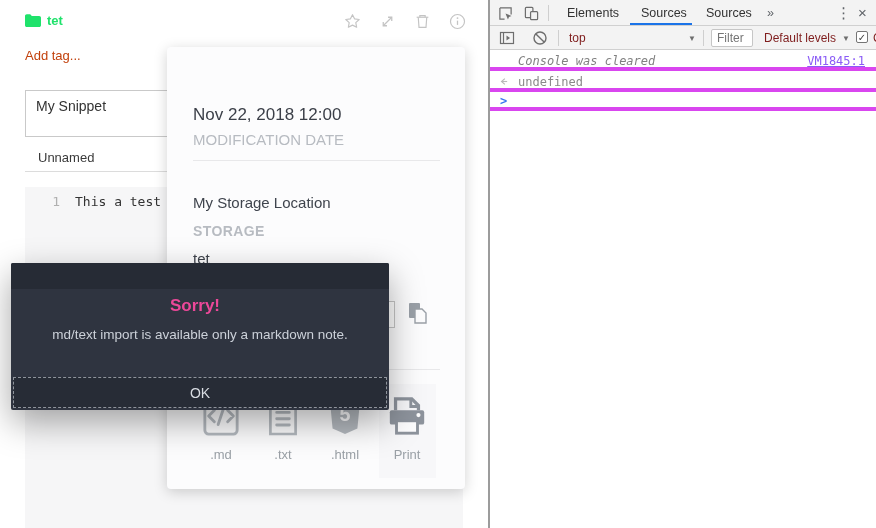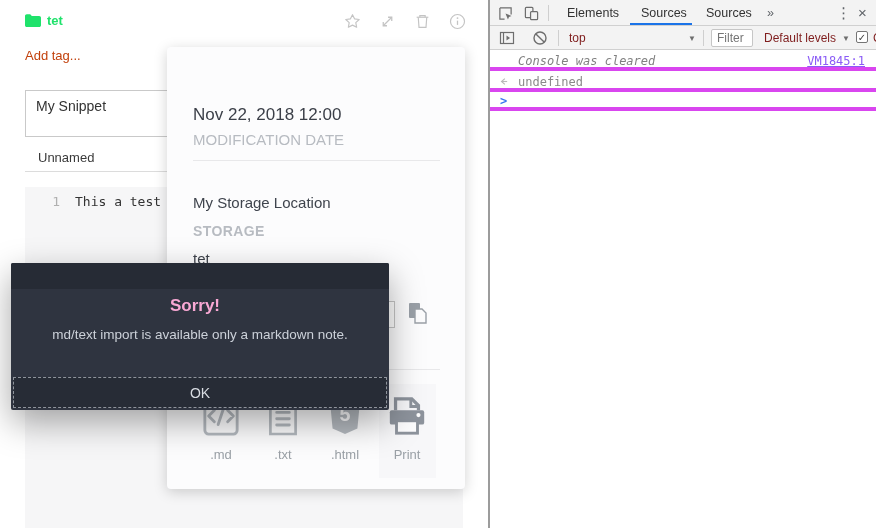--- a/index.html
+++ b/index.html
@@ -31,21 +31,21 @@
   .note-id-box { position:absolute; left:26px; top:254px; width:202px; height:27px; border:1px solid #c6c6c6; background:#fff; font-size:13px; color:#555; text-align:right; padding:0 6px; font-family:"Liberation Sans",sans-serif; outline:none; }
   .copy-btn { position:absolute; left:241px; top:255px; width:20px; height:24px; color:#9aa0a7; cursor:pointer; }
   .print-tile { position:absolute; left:212px; top:337px; width:57px; height:94px; background:#f7f7f9; }
   .export-item { position:absolute; top:348px; width:56px; text-align:center; color:#b4b9bf; cursor:pointer; }
   .export-item .elab { display:block; margin-top:6px; font-size:13px; color:#9aa0a6; }
   .export-item.print { color:#8d939c; }
 
   
   .modal { position:absolute; left:11px; top:263px; width:378px; height:147px; background:#2f3440; border-radius:2px; box-shadow:0 12px 34px rgba(0,0,0,.35); z-index:30; }
   .modal-head { position:absolute; left:0; top:0; right:0; height:26px; background:#262b35; border-radius:2px 2px 0 0; }
-  .modal-title { position:absolute; top:33px; left:0; right:10px; text-align:center; color:#f9a8d4; font-size:17px; font-weight:bold; }
+  .modal-title { position:absolute; top:33px; left:0; right:10px; text-align:center; color:#ec4899; font-size:17px; font-weight:bold; }
   .modal-msg { position:absolute; top:64px; left:0; right:0; text-align:center; color:#ccd1d9; font-size:13.5px; }
   .modal-ok { position:absolute; left:2px; right:2px; bottom:2px; height:31px; background:#272c36; border:1px dashed #8f949c; color:#d8dce2; font-size:14px; font-family:"Liberation Sans",sans-serif; cursor:pointer; }
 
   
   .devtools { position:absolute; left:488px; top:0; width:388px; height:528px; background:#fff; border-left:2px solid #9c9c9c; font-size:12px; color:#333; overflow:hidden;padding-left:33px; }
   .dt-toolbar1 { position:absolute; left:0; top:0; right:0; height:26px; background:#f3f3f3; border-bottom:1px solid #d0d0d0; }
   .dt-toolbar2 { position:absolute; left:0; top:26px; right:0; height:24px; background:#f3f3f3; border-bottom:1px solid #d0d0d0; }
   .dt-icon { position:absolute; color:#6e6e6e; cursor:pointer; }
   .dt-sep { position:absolute; width:1px; height:16px; background:#cfcfcf; }
   .dt-tab { position:absolute; top:6px; font-size:12.5px; color:#333; cursor:pointer; }

